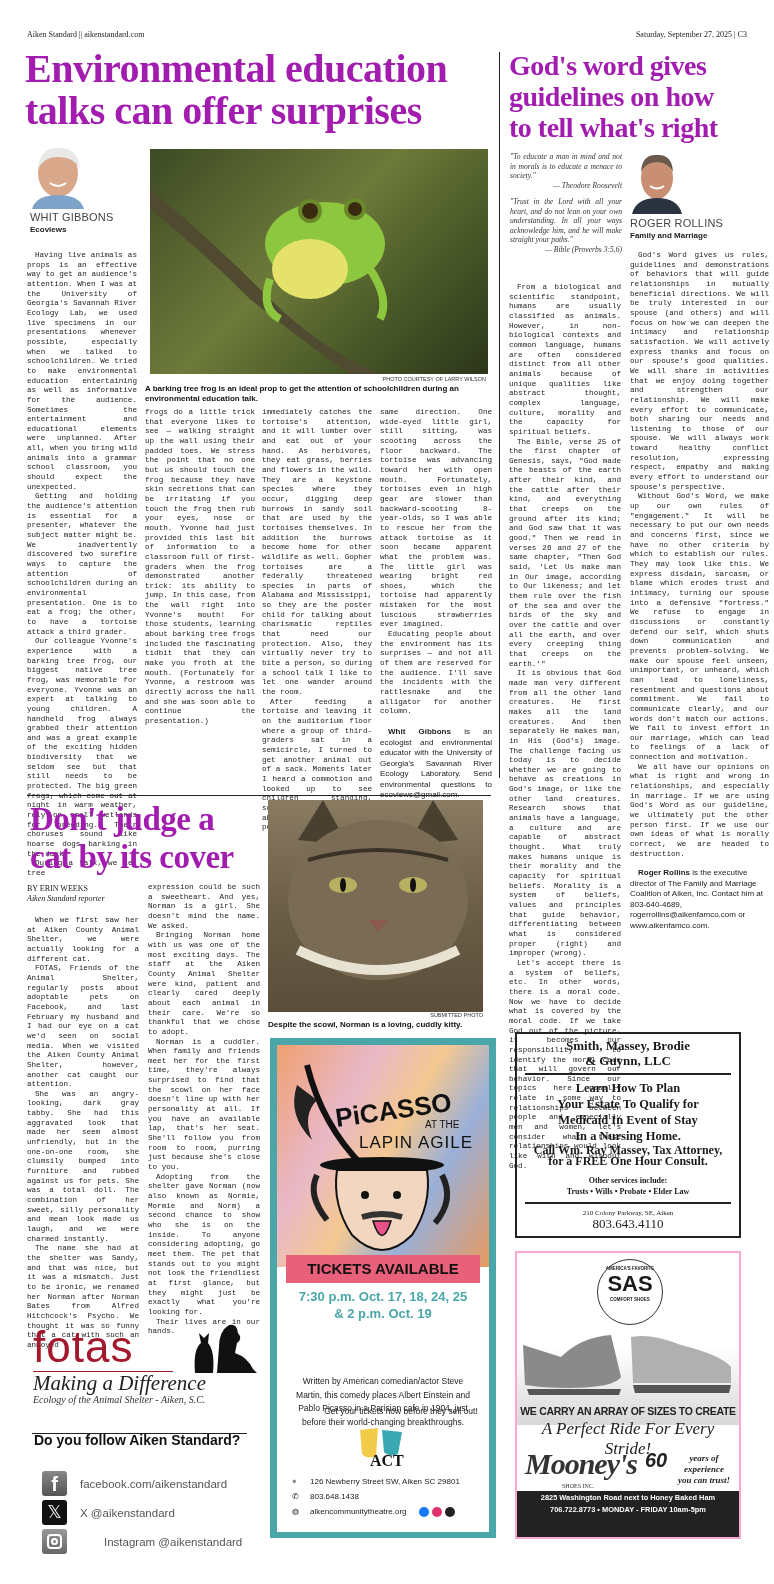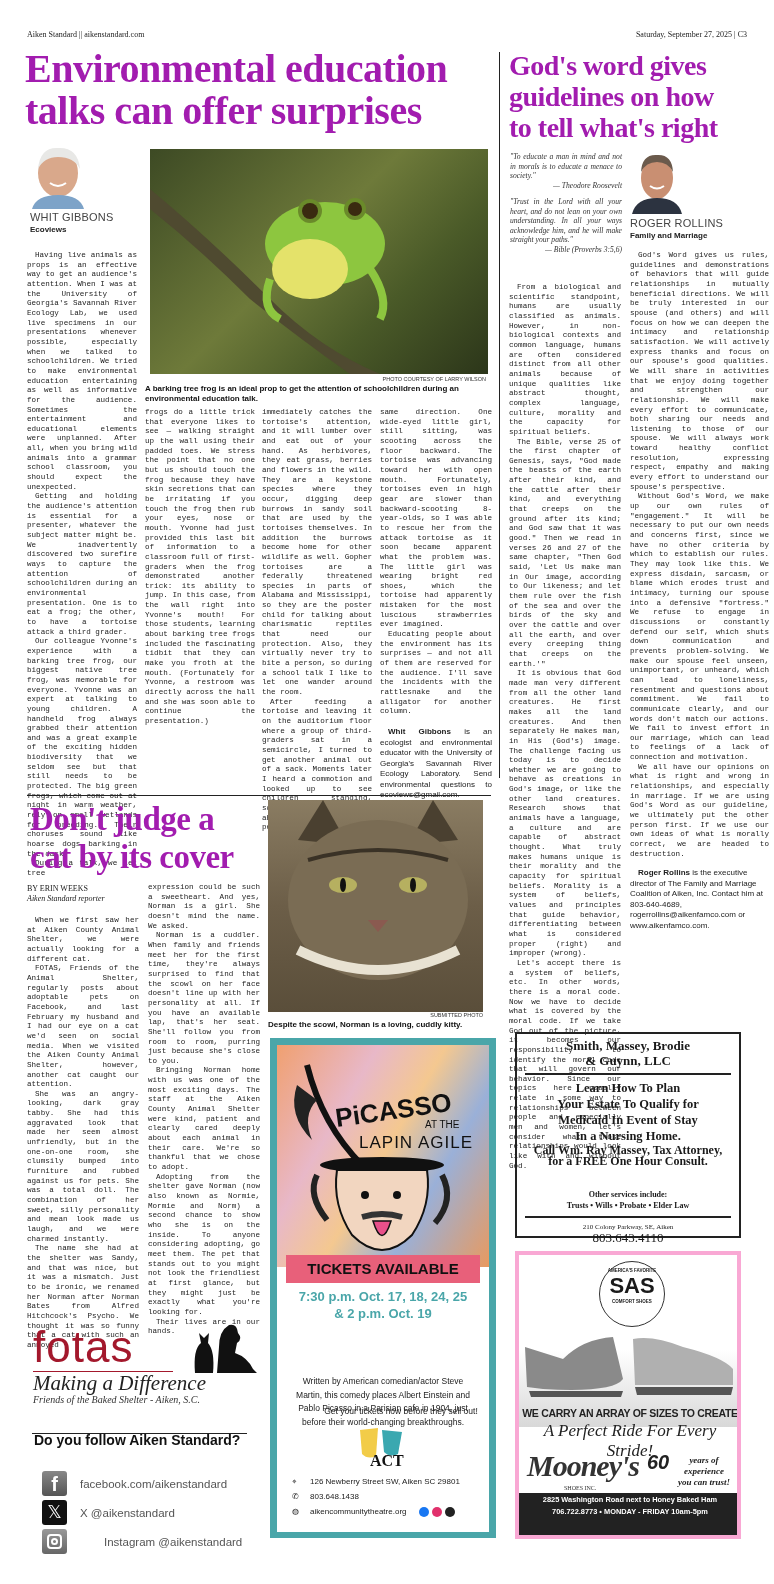--- a/index.html
+++ b/index.html
@@ -148,35 +148,35 @@
 <div class="abs caption" style="left:268px;top:1020px;width:225px;">Despite the scowl, Norman is a loving, cuddly kitty.</div>
 
 <div class="abs body-text" style="left:27px;top:916px;width:112px;">
   <p>When we first saw her at Aiken County Animal Shelter, we were actually looking for a different cat.</p>
   <p>FOTAS, Friends of the Animal Shelter, regularly posts about adoptable pets on Facebook, and last February my husband and I had our eye on a cat we'd seen on social media. When we visited the Aiken County Animal Shelter, however, another cat caught our attention.</p>
   <p>She was an angry-looking, dark gray tabby. She had this aggravated look that made her seem almost unfriendly, but in the one-on-one room, she clumsily bumped into furniture and rubbed against us for pets. She was a total doll. The combination of her sweet, silly personality and mean look made us laugh, and we were charmed instantly.</p>
   <p>The name she had at the shelter was Sandy, and that was nice, but it was a mismatch. Just to be ironic, we renamed her Norman after Norman Bates from Alfred Hitchcock's Psycho. We thought it was so funny that a cat with such an annoyed</p>
 </div>
 <div class="abs body-text" style="left:148px;top:883px;width:112px;">
   <p style="text-indent:0">expression could be such a sweetheart. And yes, Norman is a girl. She doesn't mind the name. We asked.</p>
+  <p>Bringing Norman home with us was one of the most exciting days. The staff at the Aiken County Animal Shelter were kind, patient and clearly cared deeply about each animal in their care. We're so thankful that we chose to adopt.</p>
   <p>Norman is a cuddler. When family and friends meet her for the first time, they're always surprised to find that the scowl on her face doesn't line up with her personality at all. If you have an available lap, that's her seat. She'll follow you from room to room, purring just because she's close to you.</p>
-  <p>Bringing Norman home with us was one of the most exciting days. The staff at the Aiken County Animal Shelter were kind, patient and clearly cared deeply about each animal in their care. We're so thankful that we chose to adopt.</p>
   <p>Adopting from the shelter gave Norman (now also known as Normie, Mormie and Norm) a second chance to show who she is on the inside. To anyone considering adopting, go meet them. The pet that stands out to you might not look the friendliest at first glance, but they might just be exactly what you're looking for.</p>
   <p>Their lives are in our hands.</p>
 </div>
 
 <div class="abs" style="left:33px;top:1325px;width:225px;height:90px;">
   <div style="font-family:'Liberation Sans',sans-serif;font-size:44px;line-height:44px;color:#a3182c;letter-spacing:1px;">fotas</div>
   <svg class="abs" style="left:150px;top:-6px;" width="75" height="54" viewBox="0 0 75 54">
     <path d="M12 54 Q10 30 18 24 L16 14 L21 19 L26 14 L25 24 Q32 32 30 54Z" fill="#111"></path>
     <path d="M34 54 L36 28 Q36 12 46 6 Q54 4 55 14 Q60 20 54 24 L52 34 Q64 38 70 50 L74 54Z" fill="#111"></path>
   </svg>
   <div style="height:1px;background:#a3182c;width:140px;margin-top:2px;"></div>
   <div style="font-family:'Liberation Serif',serif;font-style:italic;font-size:21px;line-height:22px;color:#222;">Making a Difference</div>
-  <div style="font-family:'Liberation Serif',serif;font-style:italic;font-size:10px;color:#333;">Friends of the Baked Shelter - Aiken, S.C.</div>
+  <div style="font-family:'Liberation Serif',serif;font-style:italic;font-size:10px;color:#333;">Ecology of the Animal Shelter - Aiken, S.C.</div>
 </div>
 <div class="abs hrule" style="left:32px;top:1433px;width:215px;"></div>
 
 <div class="abs sans" style="left:34px;top:1432px;font-size:14px;font-weight:bold;color:#111;">Do you follow Aiken Standard?</div>
 <div class="abs" style="left:42px;top:1469px;width:220px;">
   <div style="display:flex;align-items:center;height:29px;">
     <div style="width:25px;height:25px;background:linear-gradient(#888,#555);border-radius:3px;color:#fff;font-family:'Liberation Sans',sans-serif;font-weight:bold;font-size:20px;text-align:center;line-height:27px;">f</div>
     <span class="sans" style="margin-left:13px;font-size:11.5px;color:#555;">facebook.com/aikenstandard</span>
   </div>
   <div style="display:flex;align-items:center;height:29px;">
@@ -252,30 +252,30 @@
   <div style="font-size:12.5px;font-weight:bold;line-height:16px;">
     <div>Learn How To Plan</div>
     <div>Your Estate To Qualify for</div>
     <div>Medicaid In Event of Stay</div>
     <div>In a Nursing Home.</div>
   </div>
   <div style="font-size:12px;font-weight:bold;line-height:11px;margin-top:1px;">
     <div>Call Wm. Ray Massey, Tax Attorney,</div>
     <div>for a FREE One Hour Consult.</div>
   </div>
-  <div style="font-size:8px;font-weight:bold;line-height:11px;margin-top:22px;">
+  <div style="font-size:8px;font-weight:bold;line-height:11px;margin-top:8px;">
     <div>Other services include:</div>
     <div>Trusts • Wills • Probate • Elder Law</div>
   </div>
   <div style="height:2px;background:#222;margin:5px 8px;"></div>
   <div style="font-size:7px;">210 Colony Parkway, SE, Aiken</div>
   <div style="font-size:13px;line-height:14px;">803.643.4110</div>
 </div>
 
-<div class="abs" style="left:515px;top:1251px;width:226px;height:288px;border:4px solid #f9a8d4;background:#fff;overflow:hidden;">
+<div class="abs" style="left:515px;top:1251px;width:226px;height:288px;border:2px solid #f9a8d4;background:#fff;overflow:hidden;">
   <div class="abs" style="left:0;top:0;width:222px;height:172px;background:linear-gradient(#fff 0%,#fff 55%,#d8d8d8 100%);"></div>
   <div class="abs" style="left:80px;top:6px;width:66px;height:66px;border:1.5px solid #333;border-radius:50%;background:#fff;text-align:center;">
     <div style="font-family:'Liberation Sans',sans-serif;font-size:4.5px;font-weight:bold;margin-top:6px;">AMERICA'S FAVORITE</div>
     <div style="font-family:'Liberation Sans',sans-serif;font-size:22px;font-weight:bold;line-height:26px;">SAS</div>
     <div style="font-family:'Liberation Sans',sans-serif;font-size:4.5px;font-weight:bold;">COMFORT SHOES</div>
   </div>
   <svg class="abs" style="left:4px;top:74px;" width="214" height="70" viewBox="0 0 214 70">
     <path d="M2 18 L40 30 Q60 10 90 8 L100 50 Q90 64 20 60 L4 58Z" fill="#8a8a8a"></path>
     <path d="M6 62 L100 62 L98 68 L8 68Z" fill="#555"></path>
     <path d="M110 10 Q130 6 160 18 Q200 28 210 40 L210 56 L112 56 Z" fill="#b0b0b0"></path>

